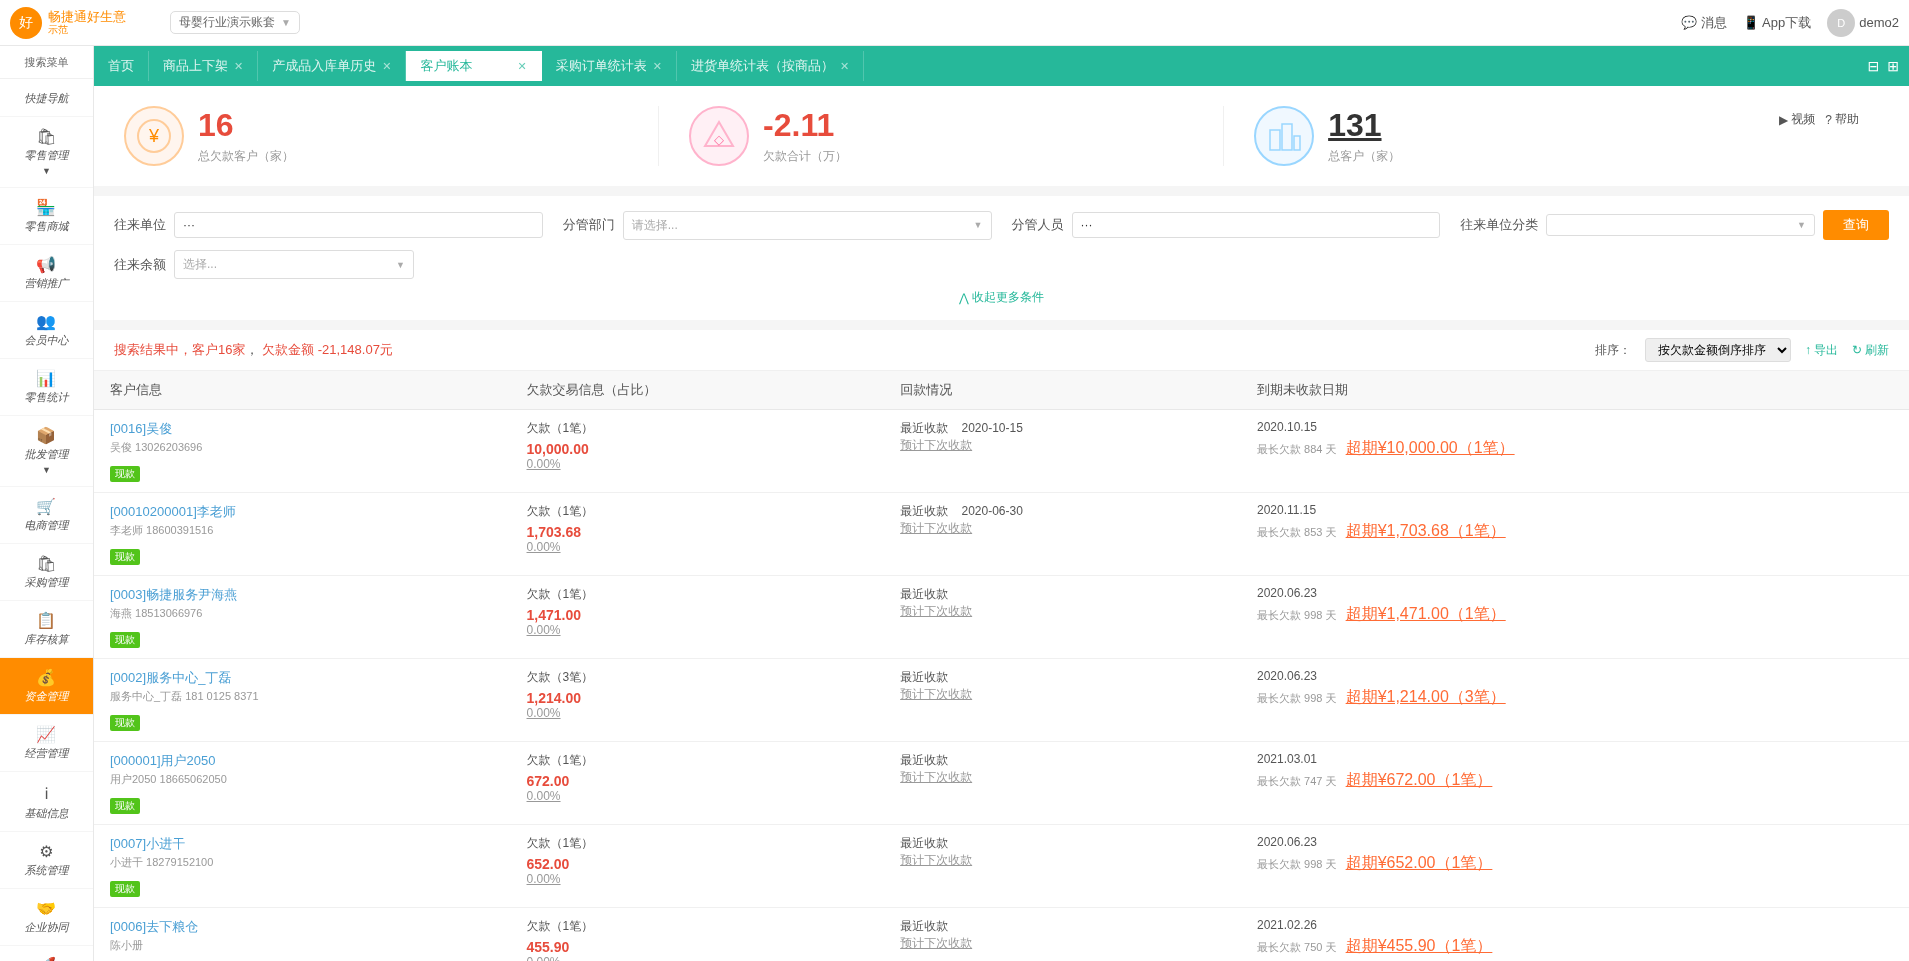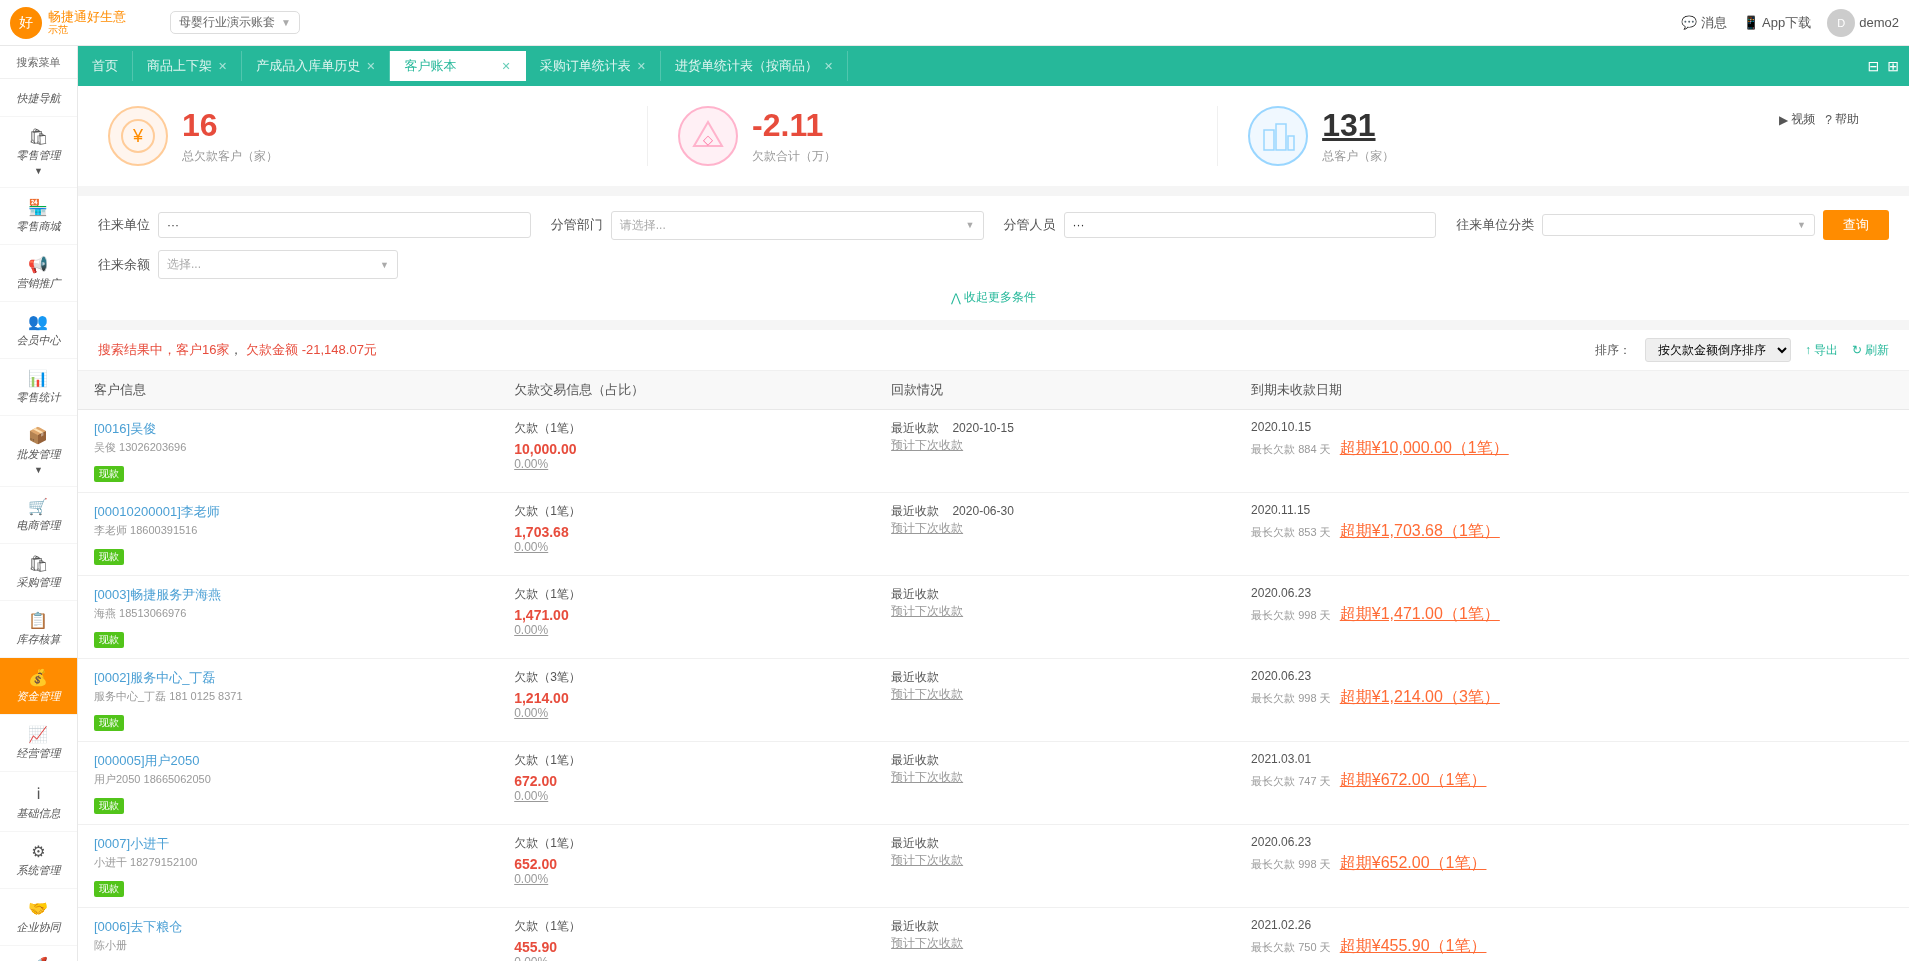--- a/index.html
+++ b/index.html
@@ -13,21 +13,21 @@
     .logo-text { color: #ff8c00; font-size: 13px; }
     .company-select { display: flex; align-items: center; border: 1px solid #ddd; border-radius: 5px; padding: 2px 8px; font-size: 12px; color: #666; cursor: pointer; margin-right: 10px; }
     .top-right { margin-left: auto; display: flex; align-items: center; gap: 16px; font-size: 13px; color: #555; }
     .top-right span { cursor: pointer; display: flex; align-items: center; gap: 3px; }
     .avatar { width: 28px; height: 28px; border-radius: 50%; background: #ccc; display: flex; align-items: center; justify-content: center; font-size: 11px; color: #fff; }
 
     
     .main-layout { display: flex; flex: 1; overflow: hidden; }
 
     
-    .sidebar { width: 78px; background: #fff; border-right: 1px solid #e8e8e8; display: flex; flex-direction: column; overflow-y: auto; flex-shrink: 0; }
+    .sidebar { width: 94px; background: #fff; border-right: 1px solid #e8e8e8; display: flex; flex-direction: column; overflow-y: auto; flex-shrink: 0; }
     .sidebar-search { padding: 8px 0; text-align: center; border-bottom: 1px solid #f0f0f0; }
     .sidebar-search span { font-size: 11px; color: #666; cursor: pointer; }
     .sidebar-item { padding: 10px 0; text-align: center; cursor: pointer; font-size: 12px; color: #555; border-bottom: 1px solid #f5f5f5; }
     .sidebar-item.active { background: #ff8c00; color: #fff; }
     .sidebar-item-label { font-size: 11px; margin-top: 2px; display: block; font-style: italic; }
     .nav-icon { font-size: 16px; display: block; }
 
     
     .content-area { flex: 1; display: flex; flex-direction: column; overflow: hidden; }
 
@@ -458,21 +458,21 @@
     <td>
       <div class="overdue-date">2020.06.23</div>
       <div class="overdue-info">
         最长欠款 998 天 &nbsp;
         <a href="#" class="overdue-amount">超期¥1,214.00（3笔）</a>
       </div>
     </td>
   </tr>
               <tr>
     <td>
-      <a href="#" class="customer-name">[000005]用户2050</a>
+      <a href="#" class="customer-name">[000001]用户2050</a>
       <div class="customer-info">用户2050 18665062050</div>
       <span class="tag-xian">现款</span>
     </td>
     <td>
       <div class="debt-label">欠款（1笔）</div>
       <div class="debt-amount">672.00</div>
       <div class="debt-percent">0.00%</div>
     </td>
     <td>
       <div class="recent-date">最近收款 &nbsp;&nbsp; </div>

